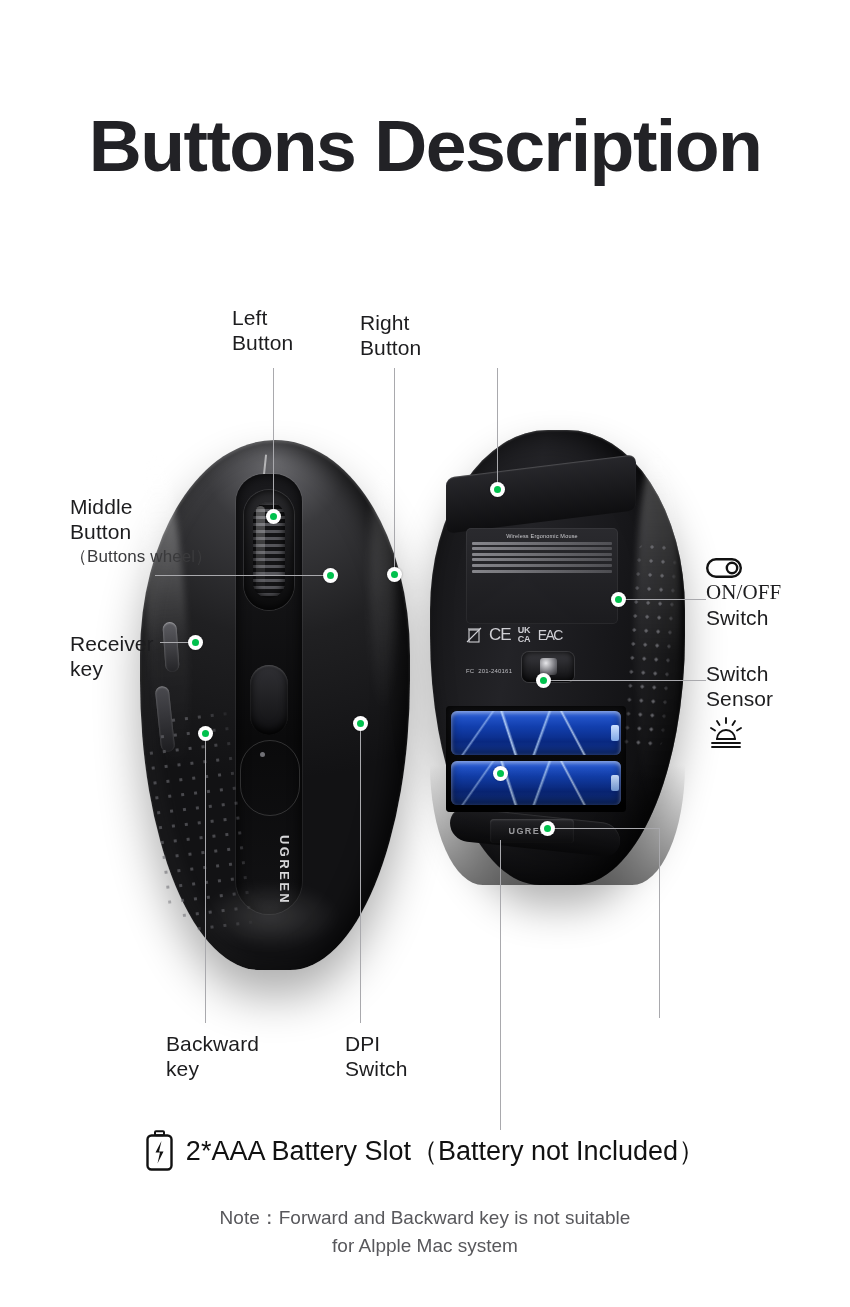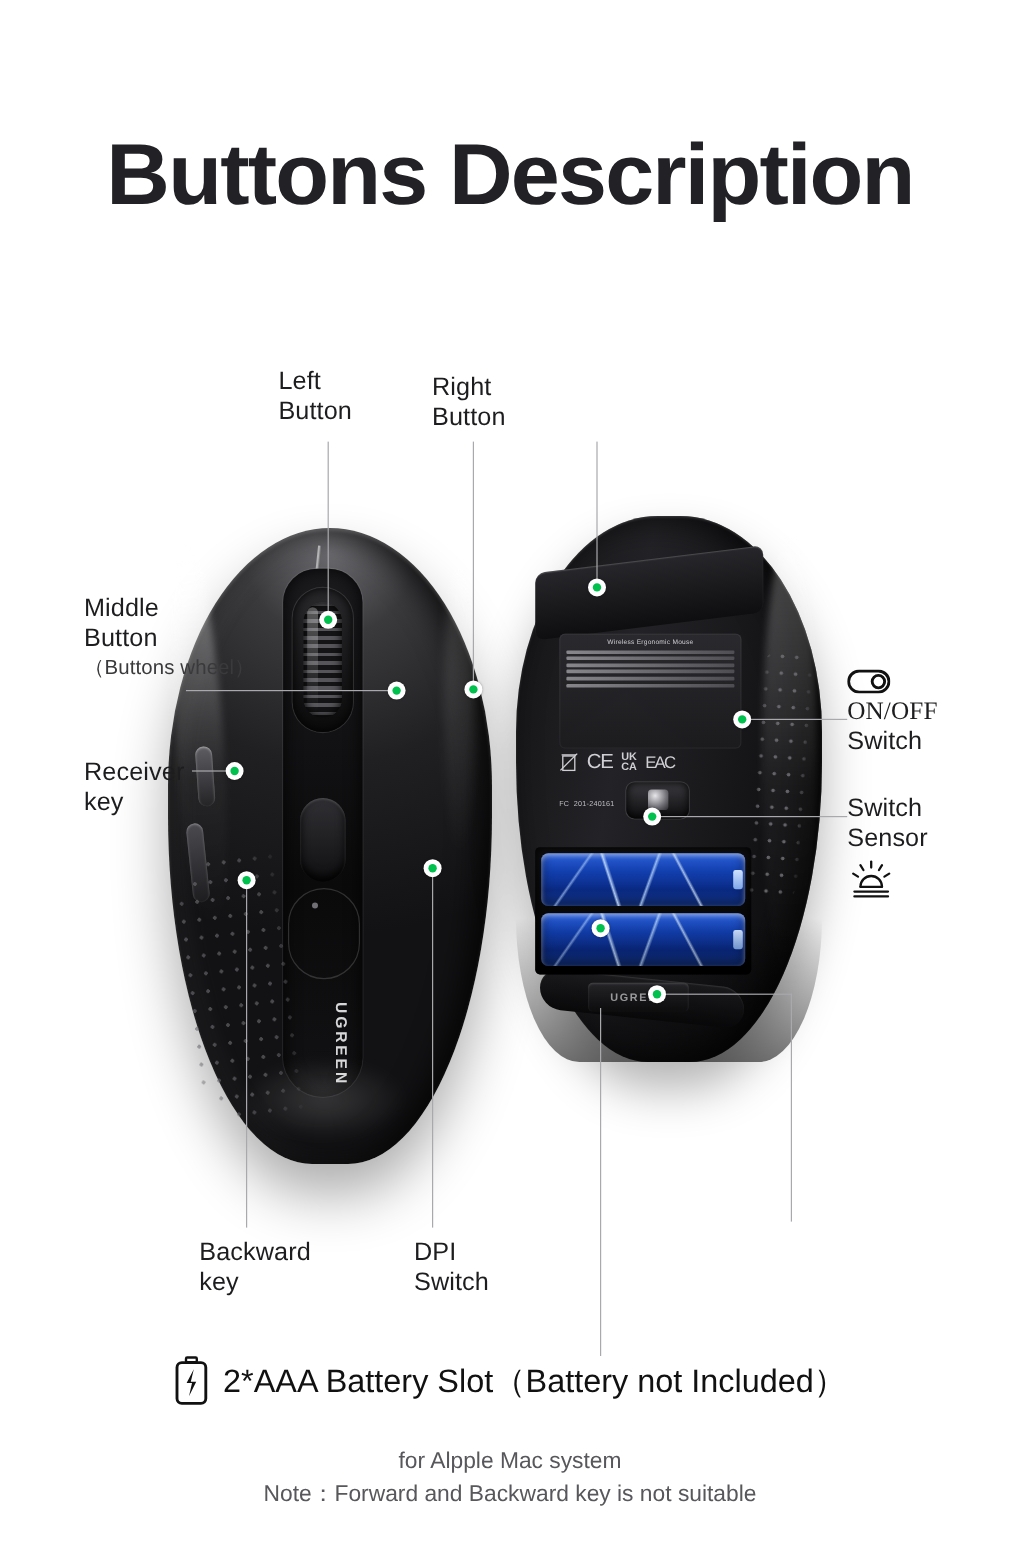--- a/index.html
+++ b/index.html
@@ -344,17 +344,17 @@
   <div class="abs" id="battery-line">
     <svg class="ico" width="29" height="42" viewBox="0 0 29 42">
       <rect x="10" y="1.2" width="9" height="4" rx="1" fill="none" stroke="#111" stroke-width="2"></rect>
       <rect x="2.5" y="5.5" width="24" height="34" rx="4" fill="none" stroke="#111" stroke-width="2.4"></rect>
       <path d="M16.5 11 L10.5 22.5 L15 22.5 L12.5 33.5 L18.5 21.5 L14 21.5 Z" fill="#111"></path>
     </svg>
     <span>2*AAA Battery Slot（Battery not Included）</span>
   </div>
 
   <div class="abs" id="note">
+    <div>Note：Forward and Backward key is not suitable</div>
     <div>for Alpple Mac system</div>
-    <div>Note：Forward and Backward key is not suitable</div>
   </div>
 
 </div>
 
 </body></html>

